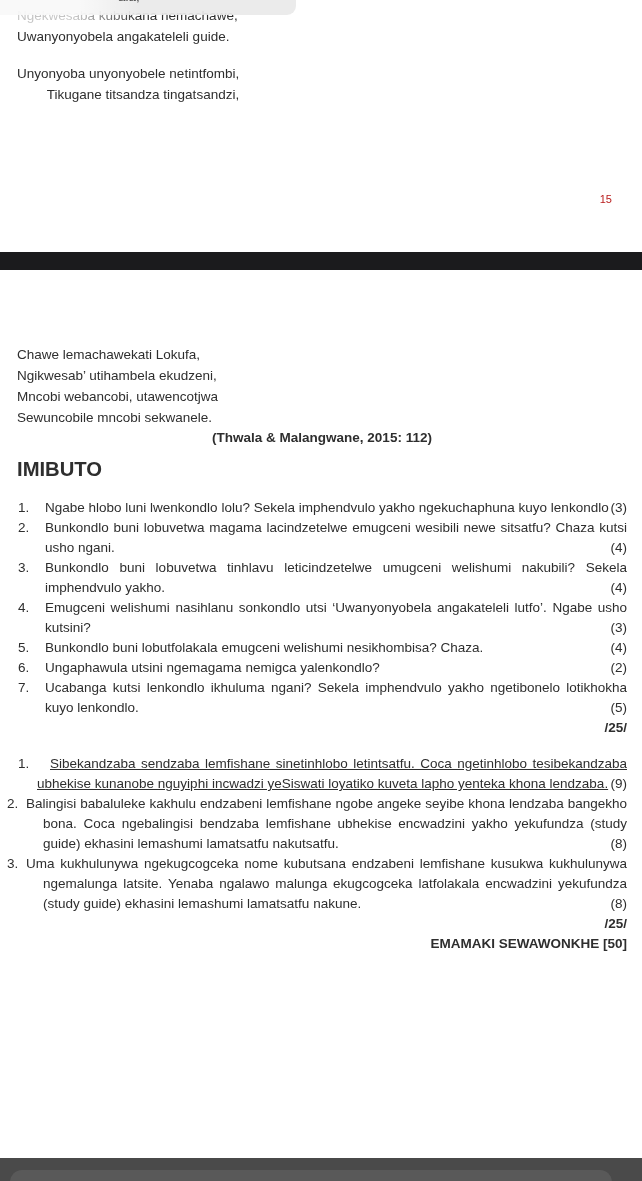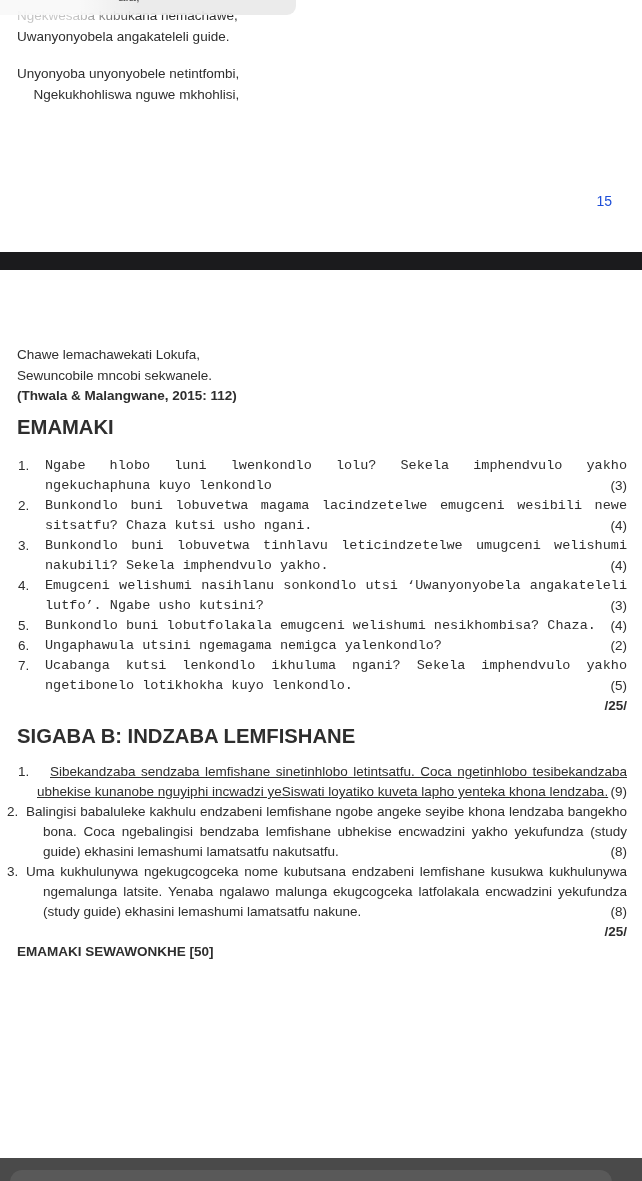--- a/index.html
+++ b/index.html
@@ -20,21 +20,21 @@
     font-family:"Liberation Sans","DejaVu Sans",sans-serif;
     color:var(--text);
     font-size:13.5px;
   }
   
   .page1{position:absolute;top:0;left:0;width:642px;height:252px;background:var(--page);}
   .poem{position:absolute;left:17px;}
   .poem-line{line-height:21px;white-space:nowrap;}
   .stanza-a{top:5px;}
   .stanza-b{top:63px;text-align:right;}
-  .page-number{position:absolute;top:193px;right:30px;font-size:14px;color:#1d4ed8;}
+  .page-number{position:absolute;top:193px;right:30px;font-size:11px;color:#b91c1c;}
   .top-gray{
     position:absolute;top:0;left:0;width:296px;height:15px;
     background:rgba(233,233,233,.92);
     border-radius:0 0 9px 0;
   }
   .line1-fade{
     position:absolute;top:0;left:0;width:140px;height:27px;
     background:linear-gradient(to right,rgba(255,255,255,.72) 55%,rgba(255,255,255,0));
   }
   .top-fragment{
@@ -43,81 +43,83 @@
   .top-fragment span{display:block;margin-top:-11px;color:#4d4d4d;font-size:13.5px;}
   
   .page-sep{position:absolute;top:252px;left:0;width:642px;height:18px;background:var(--separator);}
   
   .page2{
     position:absolute;top:270px;left:0;width:642px;height:888px;
     background:var(--page);
     padding:74px 15px 0 17px;
   }
   .stanza-c{position:static;margin-left:0;}
-  .citation{margin-top:-1px;text-align:left;font-weight:bold;line-height:21px;}
+  .citation{margin-top:-1px;text-align:center;font-weight:bold;line-height:21px;}
   .sec-heading{font-weight:bold;line-height:20px;margin-top:12px;}
   .heading-a{margin-top:11px;}
   .heading-b{margin-top:10px;}
   .q-list{margin-top:19px;}
   .q-item{position:relative;line-height:20px;}
   .q-num{position:absolute;left:1px;top:0;}
   .q-text{text-align:justify;text-align-last:left;}
   .q-mark{position:absolute;right:0;bottom:0;line-height:20px;}
   
-  .sec-a .q-text{margin-left:28px;font-family:Liberation Mono, monospace;}
+  .sec-a .q-text{margin-left:28px;}
   
   .sec-b{margin-top:16px;}
   .sec-b .q-item:nth-child(1) .q-num{left:1px;}
   .sec-b .q-item:nth-child(1) .q-text{margin-left:20px;text-indent:13px;text-decoration:underline;}
   .sec-b .q-item:nth-child(n+2) .q-num{left:-10px;}
   .sec-b .q-item:nth-child(n+2) .q-text{margin-left:26px;text-indent:-17px;}
   .total-line{text-align:right;font-weight:bold;line-height:20px;}
-  .grand-total{text-align:left;font-weight:bold;line-height:20px;}
+  .grand-total{text-align:right;font-weight:bold;line-height:20px;}
   
   .footer-band{position:absolute;bottom:0;left:0;width:642px;height:23px;background:var(--footer_band);}
   .next-page-card{
     position:absolute;top:12px;left:10px;right:30px;height:14px;
     background:var(--footer_card);
     border-radius:12px 12px 0 0;
   }
 </style>
 </head>
 <body>
 
 <div class="viewport">
 
   <section class="page1">
     <div class="poem stanza-a">
         <div class="poem-line">Ngekwesaba kubukana nemachawe,</div>
         <div class="poem-line">Uwanyonyobela angakateleli guide.</div>
       </div>
     <div class="poem stanza-b">
         <div class="poem-line">Unyonyoba unyonyobele netintfombi,</div>
-        <div class="poem-line">Ngekukhohliswa nguwe mkhohlisi,</div>
+        <div class="poem-line">Tikugane titsandza tingatsandzi,</div>
       </div>
     <div class="top-gray"></div>
     <div class="line1-fade"></div>
     <div class="top-fragment">
       <span>ala,</span>
     </div>
     <div class="page-number">15</div>
   </section>
 
   <div class="page-sep"></div>
 
   <section class="page2">
 
     <div class="stanza-c">
         <div class="poem-line">Chawe lemachawekati Lokufa,</div>
+        <div class="poem-line">Ngikwesab’ utihambela ekudzeni,</div>
+        <div class="poem-line">Mncobi webancobi, utawencotjwa</div>
         <div class="poem-line">Sewuncobile mncobi sekwanele.</div>
       </div>
 
     <div class="citation">(Thwala &amp; Malangwane, 2015: 112)</div>
 
-    <h2 class="sec-heading heading-a">EMAMAKI</h2>
+    <h2 class="sec-heading heading-a">IMIBUTO</h2>
 
     <div class="q-list sec-a">
         <div class="q-item">
         <span class="q-num">1.</span>
         <span class="q-mark">(3)</span>
         <div class="q-text">Ngabe hlobo luni lwenkondlo lolu? Sekela imphendvulo yakho ngekuchaphuna kuyo lenkondlo</div>
       </div>
         <div class="q-item">
         <span class="q-num">2.</span>
         <span class="q-mark">(4)</span>
@@ -145,21 +147,20 @@
       </div>
         <div class="q-item">
         <span class="q-num">7.</span>
         <span class="q-mark">(5)</span>
         <div class="q-text">Ucabanga kutsi lenkondlo ikhuluma ngani? Sekela imphendvulo yakho ngetibonelo lotikhokha kuyo lenkondlo.</div>
       </div>
       </div>
 
     <div class="total-line">/25/</div>
 
-    <h2 class="sec-heading heading-b">SIGABA B: INDZABA LEMFISHANE</h2>
 
     <div class="q-list sec-b">
         <div class="q-item">
         <span class="q-num">1.</span>
         <span class="q-mark">(9)</span>
         <div class="q-text">Sibekandzaba sendzaba lemfishane sinetinhlobo letintsatfu. Coca ngetinhlobo tesibekandzaba ubhekise kunanobe nguyiphi incwadzi yeSiswati loyatiko kuveta lapho yenteka khona lendzaba.</div>
       </div>
         <div class="q-item">
         <span class="q-num">2.</span>
         <span class="q-mark">(8)</span>

